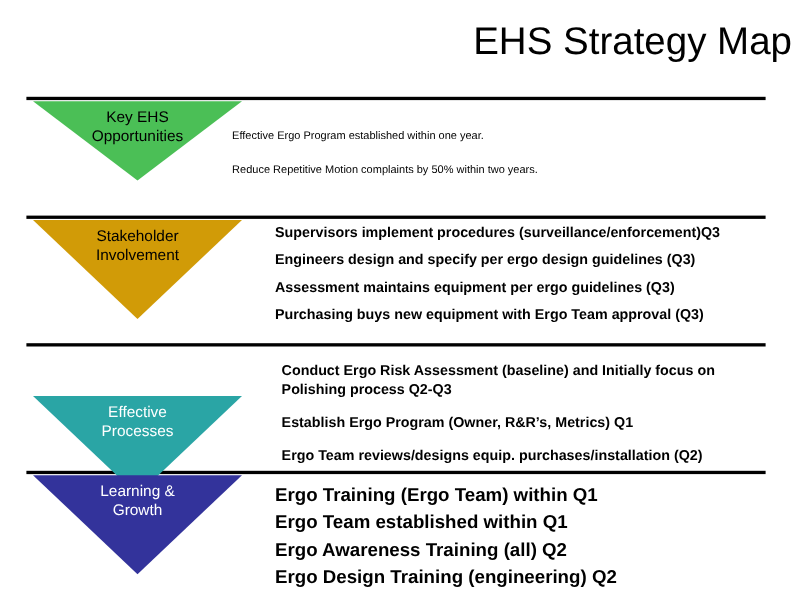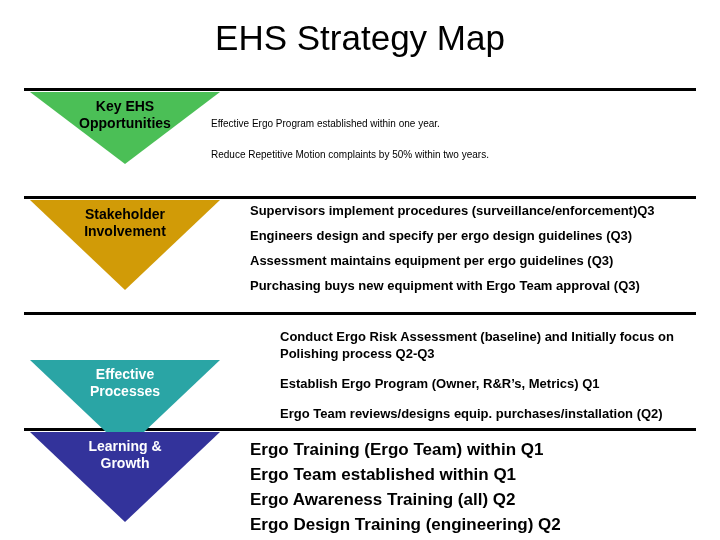--- a/index.html
+++ b/index.html
@@ -16,21 +16,21 @@
   .slide {
     position: relative;
     width: 720px;
     height: 540px;
   }
   .title {
     position: absolute;
     top: 18px;
     left: 0;
     width: 720px;
-    text-align: center;
+    text-align: right;
     font-size: 35px;
     color: #000000;
     font-family: "Liberation Sans", sans-serif;
     letter-spacing: 0px;
   }
 
   
   .rule {
     position: absolute;
     left: 24px;
@@ -58,21 +58,21 @@
     height: 0;
     border-left: 95px solid transparent;
     border-right: 95px solid transparent;
   }
   .tri .label {
     position: absolute;
     top: 6px;
     left: 0;
     width: 190px;
     text-align: center;
-    font-weight: bold;
+    font-weight: normal;
     font-size: 14px;
     line-height: 17px;
     color: #000000;
   }
   .tri.dark .label { color: #ffffff; }
 
   
   .items {
     position: absolute;
     color: #000000;
@@ -132,21 +132,21 @@
 
   <div class="tri-wrap" style="top:316px;margin-top:44px;">
     <div class="tri dark">
       <div class="shape" style="border-top:90px solid #2aa5a5;"></div>
       <div class="label">
         <div>Effective</div>
         <div>Processes</div>
       </div>
     </div>
   </div>
-  <div class="items band3-items" style="width:430px;margin-left:24px;">
+  <div class="items band3-items" style="width:430px;">
     <div class="item">
       <div>Conduct Ergo Risk Assessment (baseline) and Initially focus on Polishing process Q2-Q3</div>
     </div>
     <div class="item">
       <div>Establish Ergo Program (Owner, R&amp;R’s, Metrics) Q1</div>
     </div>
     <div class="item">
       <div>Ergo Team reviews/designs equip. purchases/installation (Q2)</div>
     </div>
   </div>

